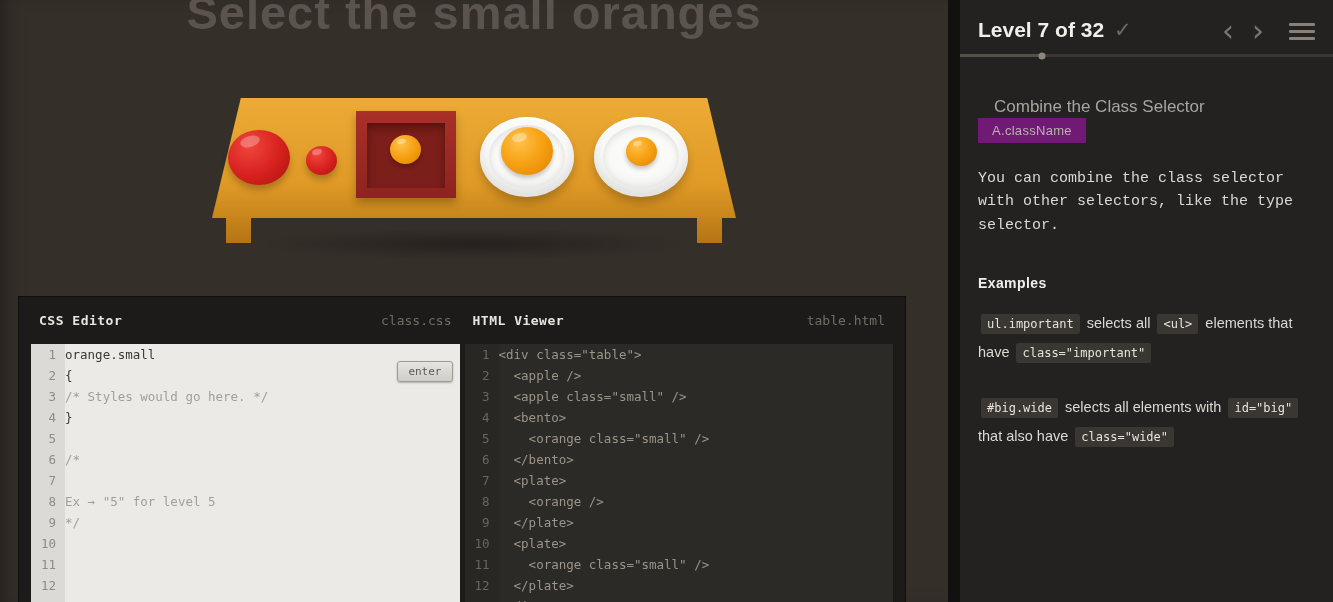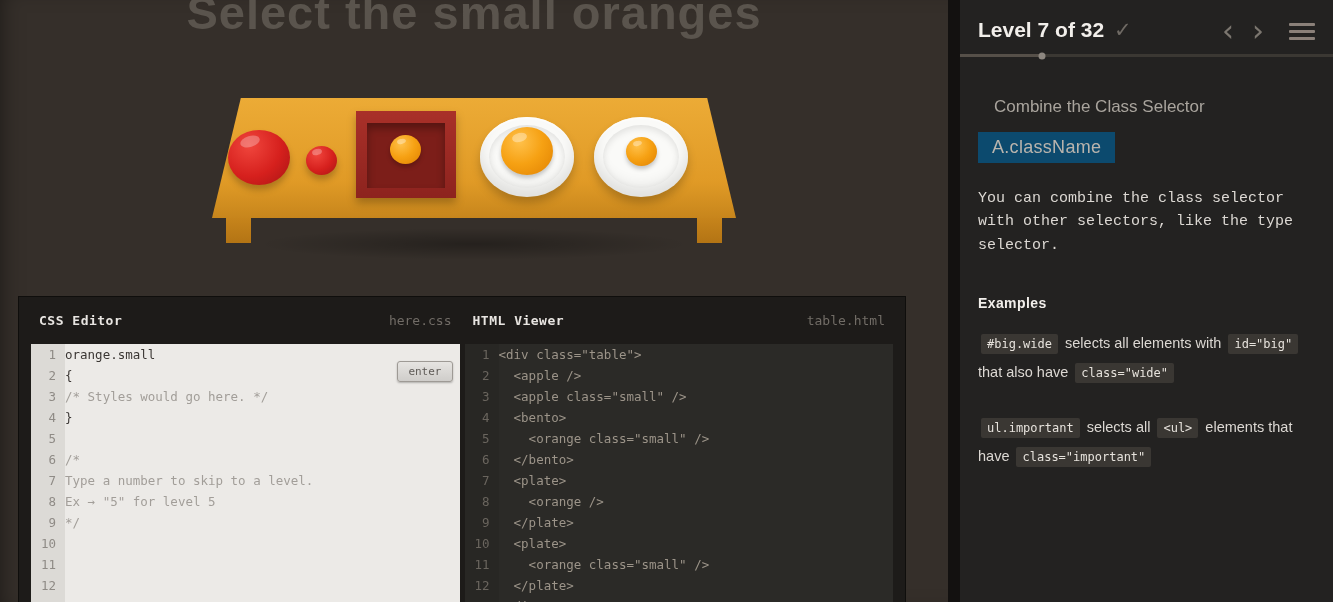--- a/index.html
+++ b/index.html
@@ -142,22 +142,22 @@
   .progress { position:relative; height:3px; background:#3b3833; }
   .progress-fill { position:absolute; left:0; top:0; bottom:0; background:#565049; }
   .progress-dot {
     position:absolute; top:50%; width:7px; height:7px; border-radius:50%;
     background:#8d8780; transform:translate(-50%,-50%); cursor:pointer;
   }
 
   .sb-content { padding:26px 20px 0 18px; }
   .lesson-title { margin:14px 16px 0; font-size:17px; font-weight:normal; color:#a9a49d; }
   .syntax-box {
-    display:inline-block; margin-top:15px; background:#0c4a6e;
-    padding:5px 14px; font-size:18px; color:#b9b4ad; letter-spacing:0.3px;
+    display:inline-block; margin-top:1px; background:#701a75;
+    padding:5px 14px; font-size:13px; color:#b9b4ad; letter-spacing:0.3px;
   }
   .desc { margin:24px 0 0; font-size:15px; line-height:1.55; color:#dcd8d3; max-width:330px;font-family:Liberation Mono, monospace; }
   .examples-heading { margin:38px 0 0; font-size:14px; font-weight:bold; color:#f2efeb; letter-spacing:0.4px; }
   .example { margin:18px 0 0; font-size:14.5px; line-height:2.0; color:#dcd8d3; max-width:348px; }
   .example + .example { margin-top:26px; }
   .part.chip {
     font-family:"DejaVu Sans Mono", monospace; font-size:12px;
     background:#3a3733; color:#e6e2dc; padding:3px 6px; border-radius:2px; margin:0 3px;
     white-space:nowrap;
   }
@@ -187,21 +187,21 @@
     </div>
     <div class="item plate plate-2">
       <div class="orange"></div>
     </div>
   </div>
 
   <div class="editors">
     <div class="panel">
       <div class="panel-header">
         <span class="panel-title">CSS Editor</span>
-        <span class="panel-file">here.css</span>
+        <span class="panel-file">class.css</span>
       </div>
       <div class="panel-body css-body">
 
           <div class="row">
             <span class="ln">1</span>
             <span class="codetext tok">orange.small</span>
           </div>
 
           <div class="row">
             <span class="ln">2</span>
@@ -223,21 +223,20 @@
             <span class="codetext"></span>
           </div>
 
           <div class="row">
             <span class="ln">6</span>
             <span class="codetext comment">/*</span>
           </div>
 
           <div class="row">
             <span class="ln">7</span>
-            <span class="codetext comment">Type a number to skip to a level.</span>
           </div>
 
           <div class="row">
             <span class="ln">8</span>
             <span class="codetext comment">Ex → "5" for level 5</span>
           </div>
 
           <div class="row">
             <span class="ln">9</span>
             <span class="codetext comment">*/</span>
@@ -366,18 +365,18 @@
   <div class="sb-content">
     <h2 class="lesson-title">Combine the Class Selector</h2>
     <div class="syntax-box">
       <span>A.className</span>
     </div>
     <p class="desc">You can combine the class selector with other selectors, like the type selector.</p>
     <h3 class="examples-heading">Examples</h3>
 
     <p class="example">
       
-    <span class="part chip">#big.wide</span><span class="part"> selects all elements with </span><span class="part chip">id="big"</span><span class="part"> that also have </span><span class="part chip">class="wide"</span></p>
+    <span class="part chip">ul.important</span><span class="part"> selects all </span><span class="part chip">&lt;ul&gt;</span><span class="part"> elements that have </span><span class="part chip">class="important"</span></p>
     <p class="example">
       
-    <span class="part chip">ul.important</span><span class="part"> selects all </span><span class="part chip">&lt;ul&gt;</span><span class="part"> elements that have </span><span class="part chip">class="important"</span></p>
+    <span class="part chip">#big.wide</span><span class="part"> selects all elements with </span><span class="part chip">id="big"</span><span class="part"> that also have </span><span class="part chip">class="wide"</span></p>
   </div>
 </aside>
 
 </body></html>

